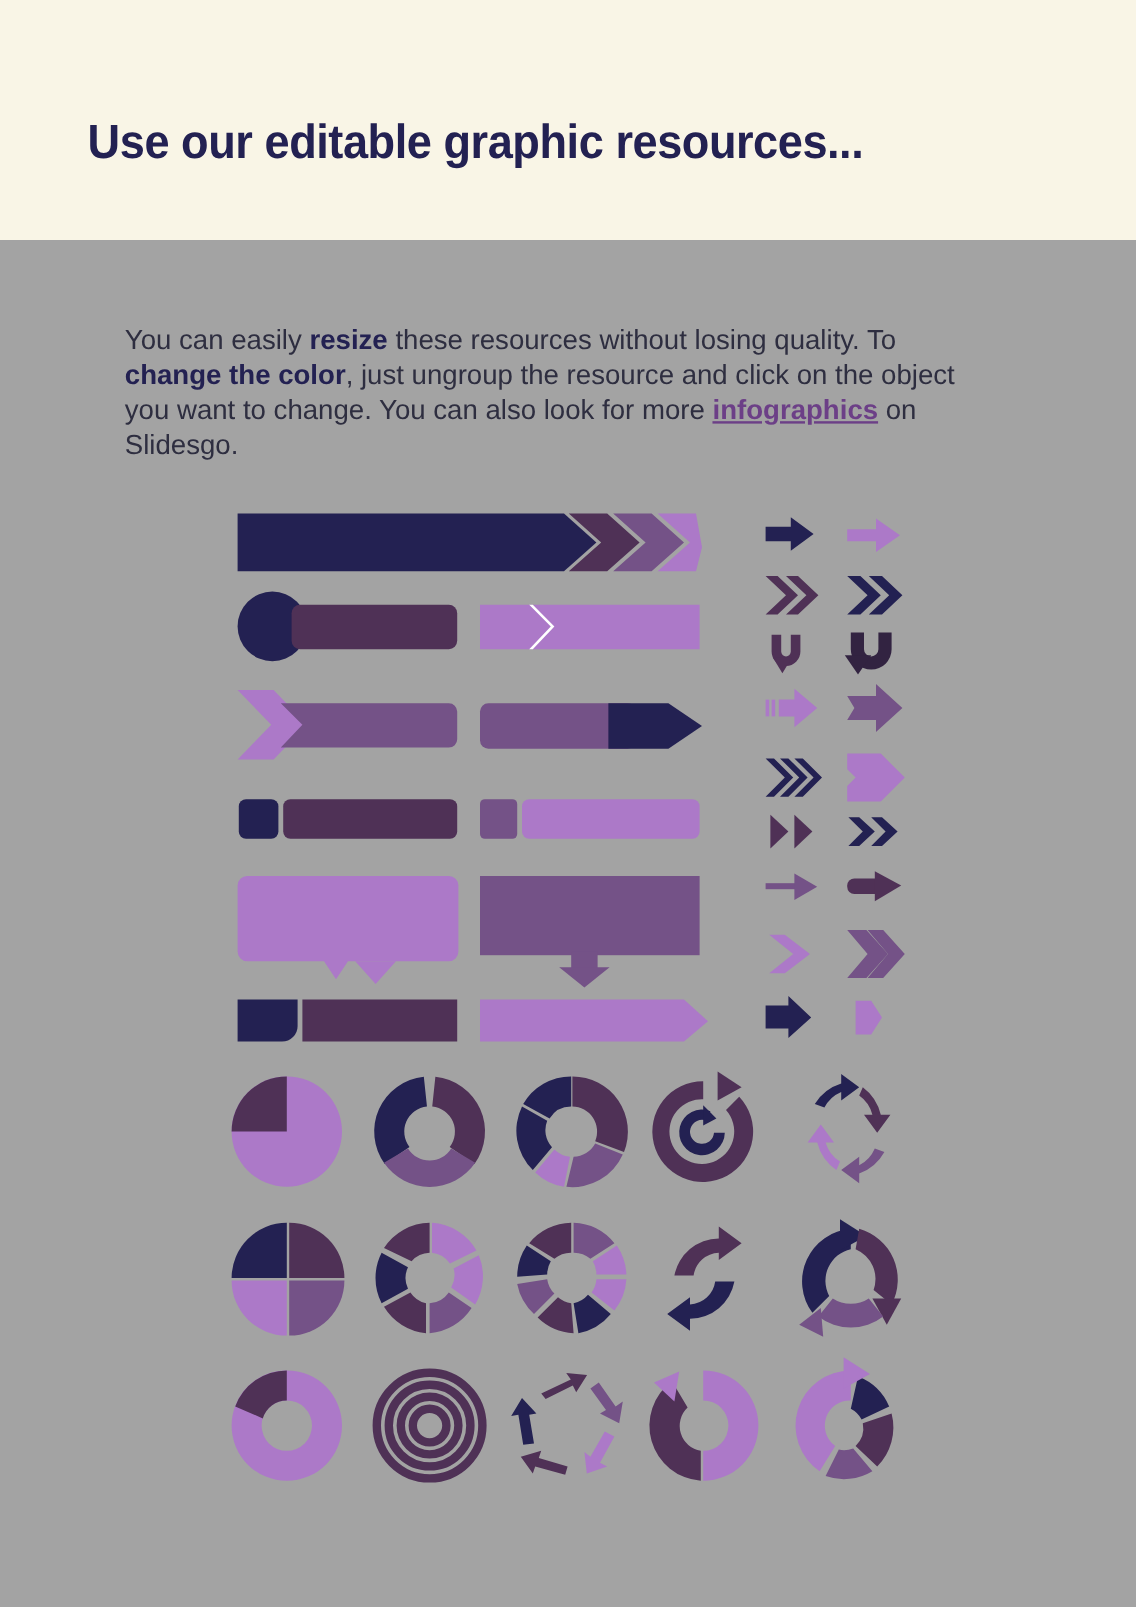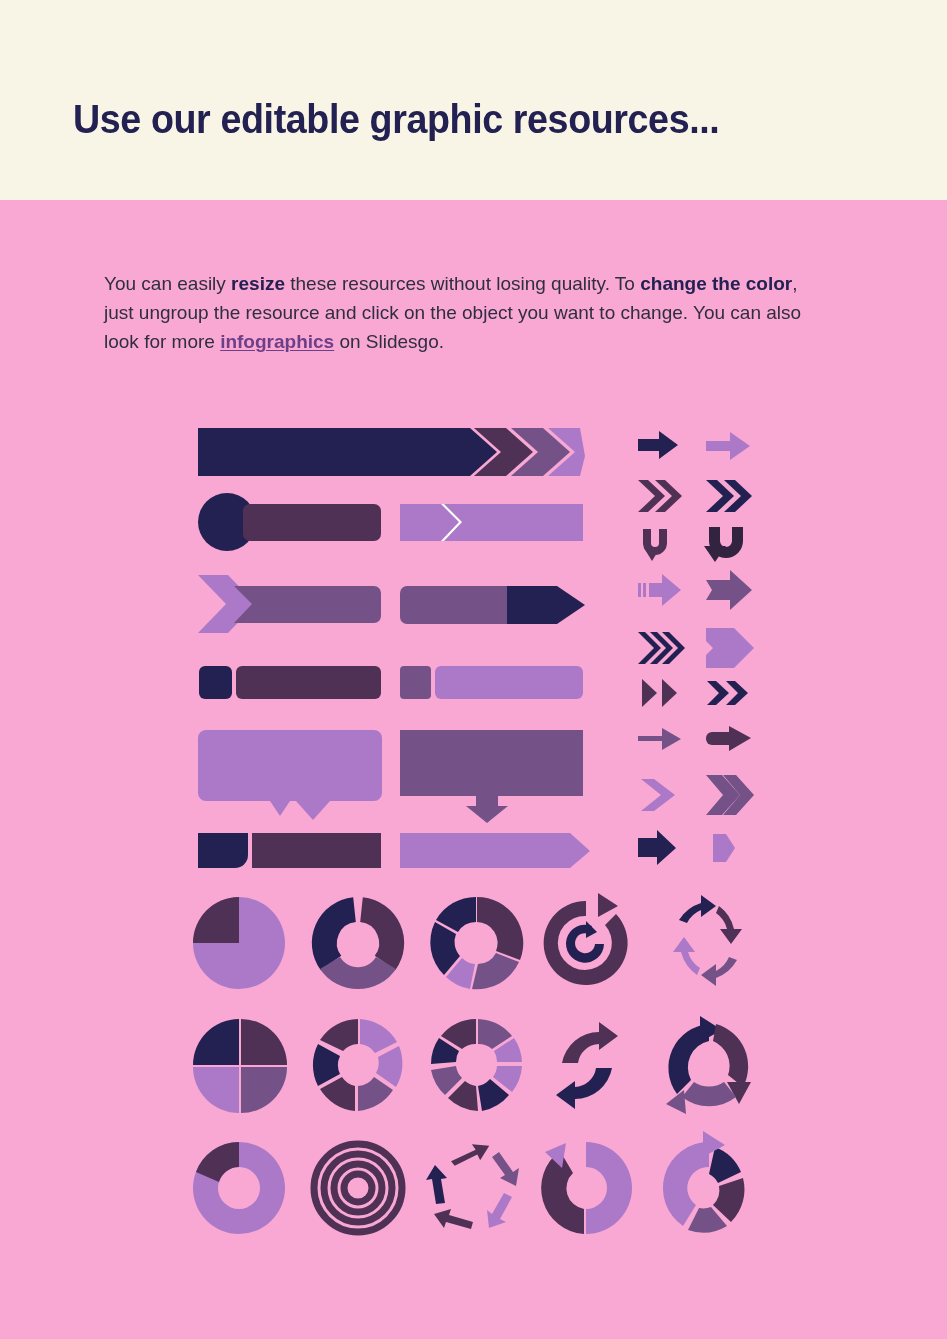--- a/index.html
+++ b/index.html
@@ -2,42 +2,42 @@
 <html><head>
 <meta charset="utf-8">
 <style>
   html,body{margin:0;padding:0;}
   body{
     width:947px;height:1339px;
     background:#ffffff;
     font-family:"Liberation Sans","DejaVu Sans",sans-serif;
     overflow:hidden;
   }
-  .page{position:relative;width:947px;height:1339px;background:#f9a8d4;}
+  .page{position:relative;width:947px;height:1339px;background:#a3a3a3;}
 
   
   .header-band{
     position:absolute;left:0;top:0;width:947px;height:200px;
     background:#f9f5e6;
   }
   .page-title{
     position:absolute;left:73px;top:95px;
     font-size:40px;line-height:48px;
     font-weight:700;
     letter-spacing:-0.4px;
     color:#232152;
     font-family:"Liberation Sans","DejaVu Sans",sans-serif;
     transform:scaleX(0.94);transform-origin:left top;
     white-space:nowrap;
   }
 
   
   .body-copy{
     position:absolute;left:104px;top:269px;width:712px;
-    font-size:19px;line-height:29px;
+    font-size:23px;line-height:29px;
     color:#2e2e40;
     font-family:"Liberation Sans","DejaVu Sans",sans-serif;
   }
   .body-copy b{font-weight:700;color:#232152;}
   .body-copy .link{
     font-weight:700;color:#6c3f87;
     text-decoration:underline;text-underline-offset:2px;
   }
 
   

